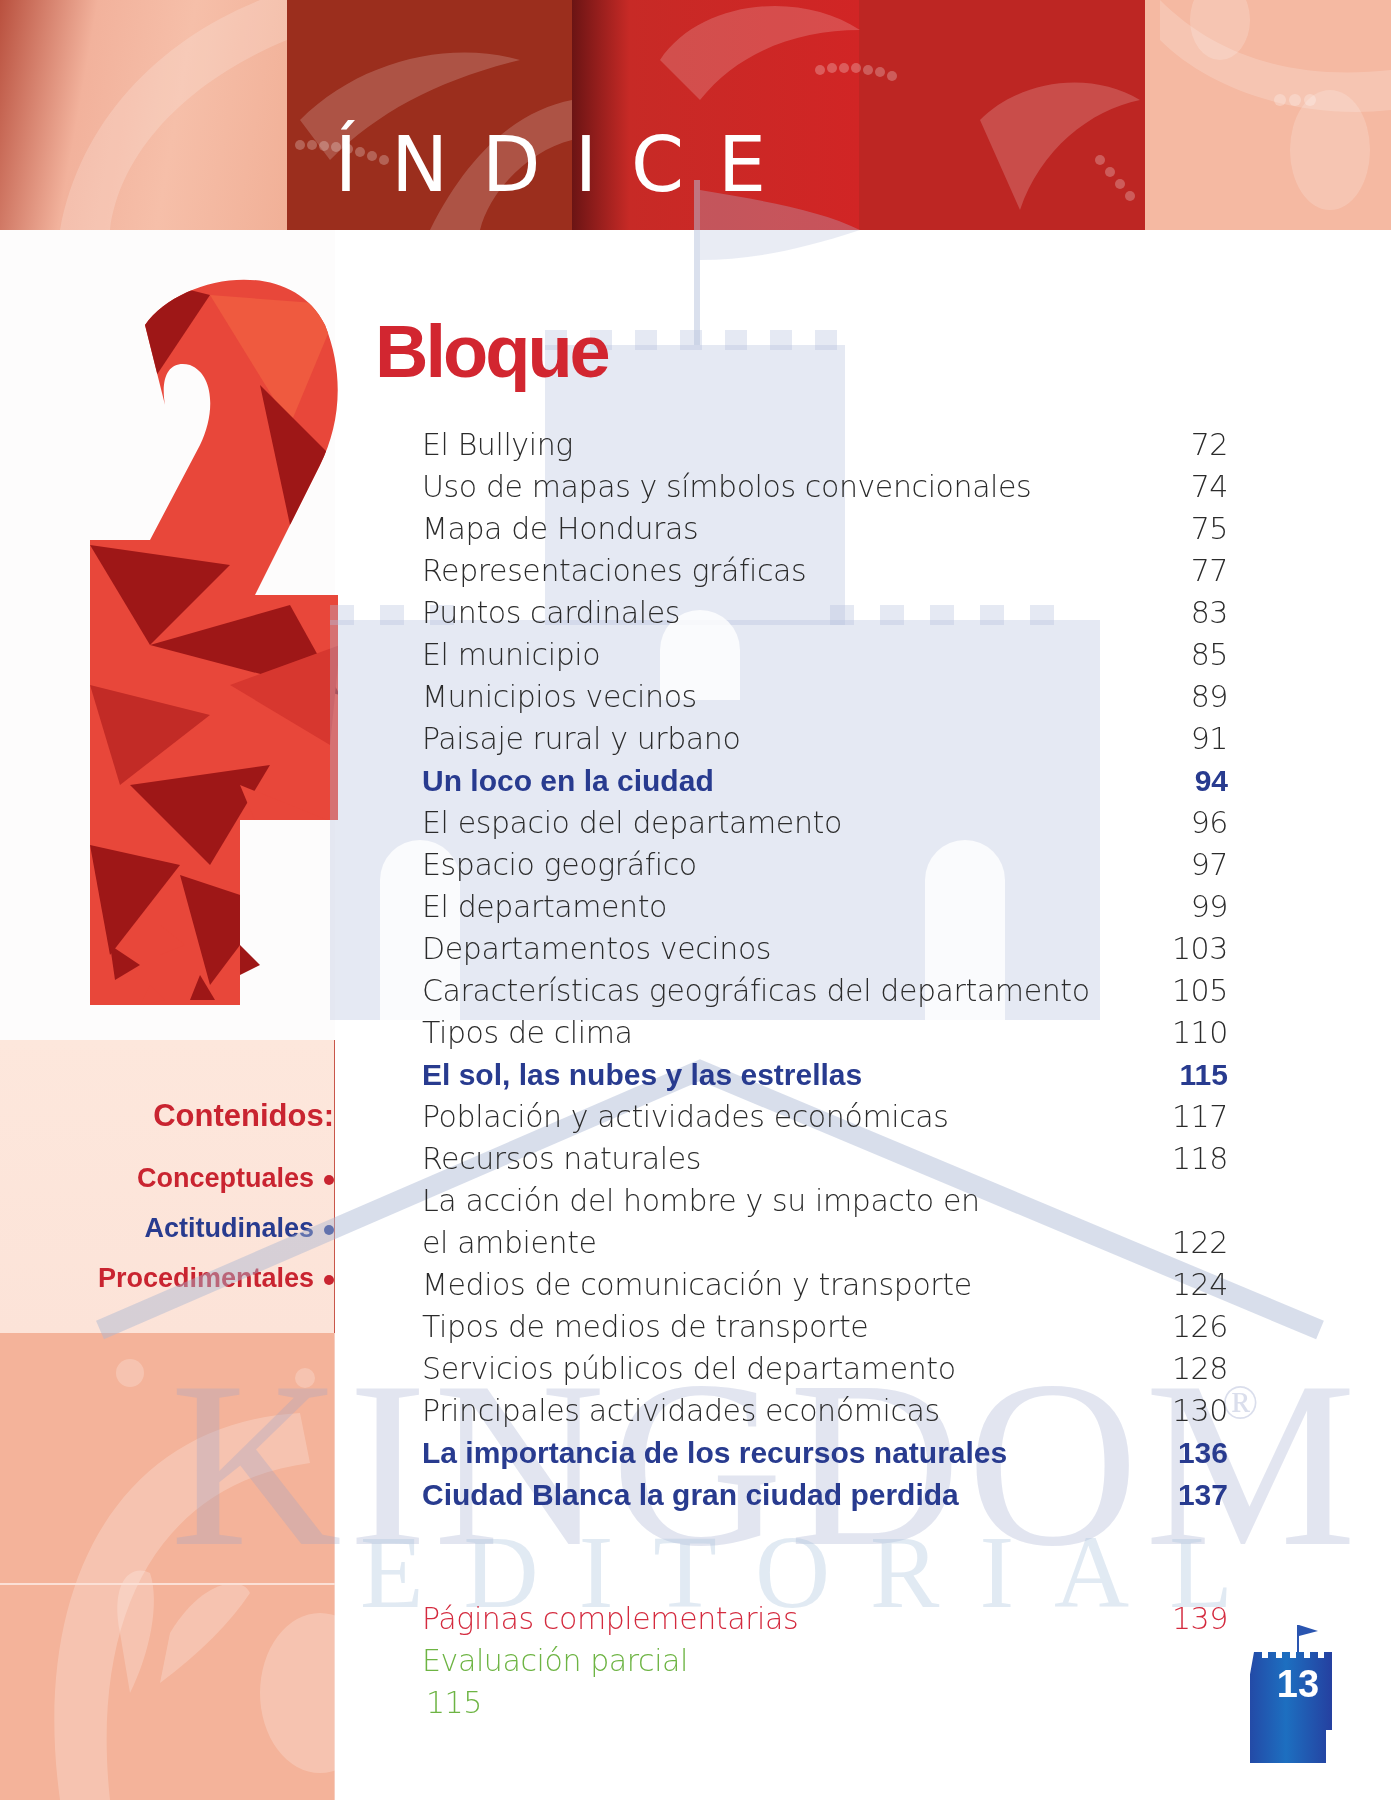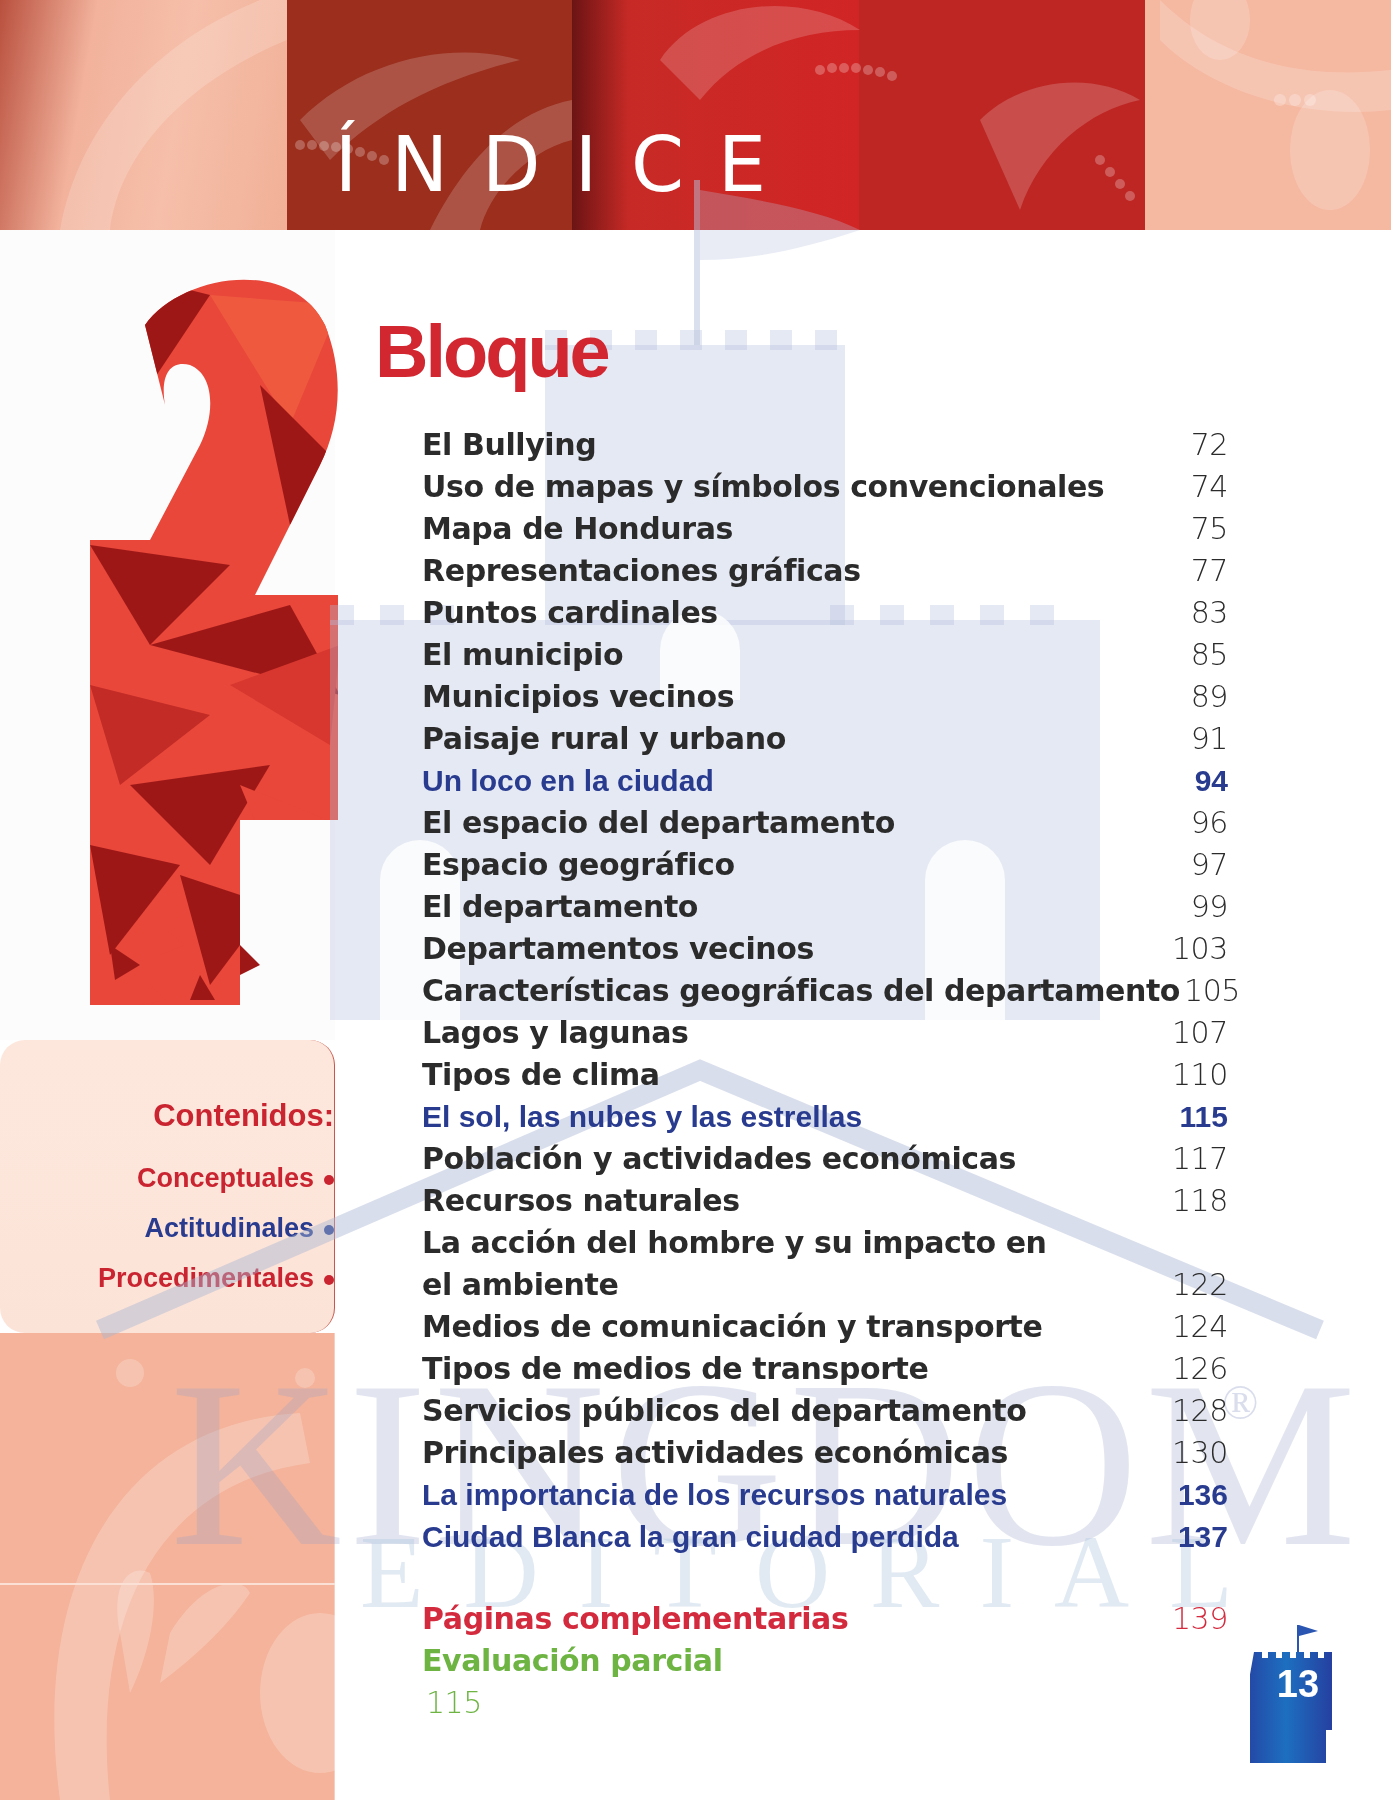--- a/index.html
+++ b/index.html
@@ -25,21 +25,20 @@
     font-family: "DejaVu Sans", sans-serif; padding-left: 28px;
   }
 
   
   .left-col { position: absolute; left: 0; top: 230px; width: 335px; height: 1570px; }
   .left-faint { position: absolute; left: 0; top: 0; width: 335px; height: 810px; background: #fdfcfc; }
   .contenidos-panel {
     position: absolute; left: 0; top: 810px; width: 335px; height: 293px;
     background: linear-gradient(180deg,#fde7dc 0%,#fce3d8 100%);
     border-right: 1px solid #c9564a;
-    border-radius: 25px;
   }
   .contenidos-title {
     position: absolute; right: 0; top: 58px; font-size: 31px; font-weight: 700; color: #c92430;
   }
   .cont-item { position: absolute; right: 0; font-size: 27px; font-weight: 700; }
   .cont-item .dot { display: inline-block; width: 10px; height: 10px; border-radius: 50%; margin-left: 10px; vertical-align: middle; }
   .lower-panel { position: absolute; left: 0; top: 1103px; width: 335px; height: 467px; background: #f4b39a; border-right: 1px solid #f7cdbf; }
   .lower-panel .divider { position: absolute; left: 0; top: 250px; width: 335px; height: 2px; background: #fbe0d6; }
 
   
@@ -63,21 +62,21 @@
     color: #d22630; letter-spacing: -3px; line-height: 1; text-align: right;
   }
 
   
   .toc { position: absolute; left: 422px; top: 424px; width: 806px; }
   .toc-row {
     display: flex; justify-content: space-between; align-items: baseline;
     height: 42px; font-size: 30px; color: #2b2b2b; line-height: 42px;
     font-family: "DejaVu Sans", sans-serif; font-weight: 300; letter-spacing: -0.4px;
   }
-  .toc-row .t { white-space: nowrap; font-weight: bold; }
+  .toc-row .t { white-space: nowrap; }
   .toc-row .p { text-align: right; min-width: 60px; }
   .toc-row.hl { color: #283b8f; font-weight: 700; font-family: "Liberation Sans", sans-serif; letter-spacing: 0; }
   .toc-row.wrap1 .p { visibility: hidden; }
   .toc-extra { position: absolute; left: 422px; top: 1598px; width: 806px; }
   .toc-row.red { color: #d42a3e; }
   .toc-row.green { color: #6db443; flex-direction: column; }
 
   
   .page-badge { position: absolute; left: 1250px; top: 1620px; width: 96px; height: 145px; }
   .page-num {
@@ -284,24 +283,20 @@
       </div>
     <div class="toc-row">
         <span class="t">Departamentos vecinos</span>
         <span class="p">103</span>
       </div>
     <div class="toc-row">
         <span class="t">Características geográficas del departamento</span>
         <span class="p">105</span>
       </div>
     <div class="toc-row">
-        <span class="t">Lagos y lagunas</span>
-        <span class="p">107</span>
-      </div>
-    <div class="toc-row">
         <span class="t">Tipos de clima</span>
         <span class="p">110</span>
       </div>
     <div class="toc-row hl">
         <span class="t">El sol, las nubes y las estrellas</span>
         <span class="p">115</span>
       </div>
     <div class="toc-row">
         <span class="t">Población y actividades económicas</span>
         <span class="p">117</span>

